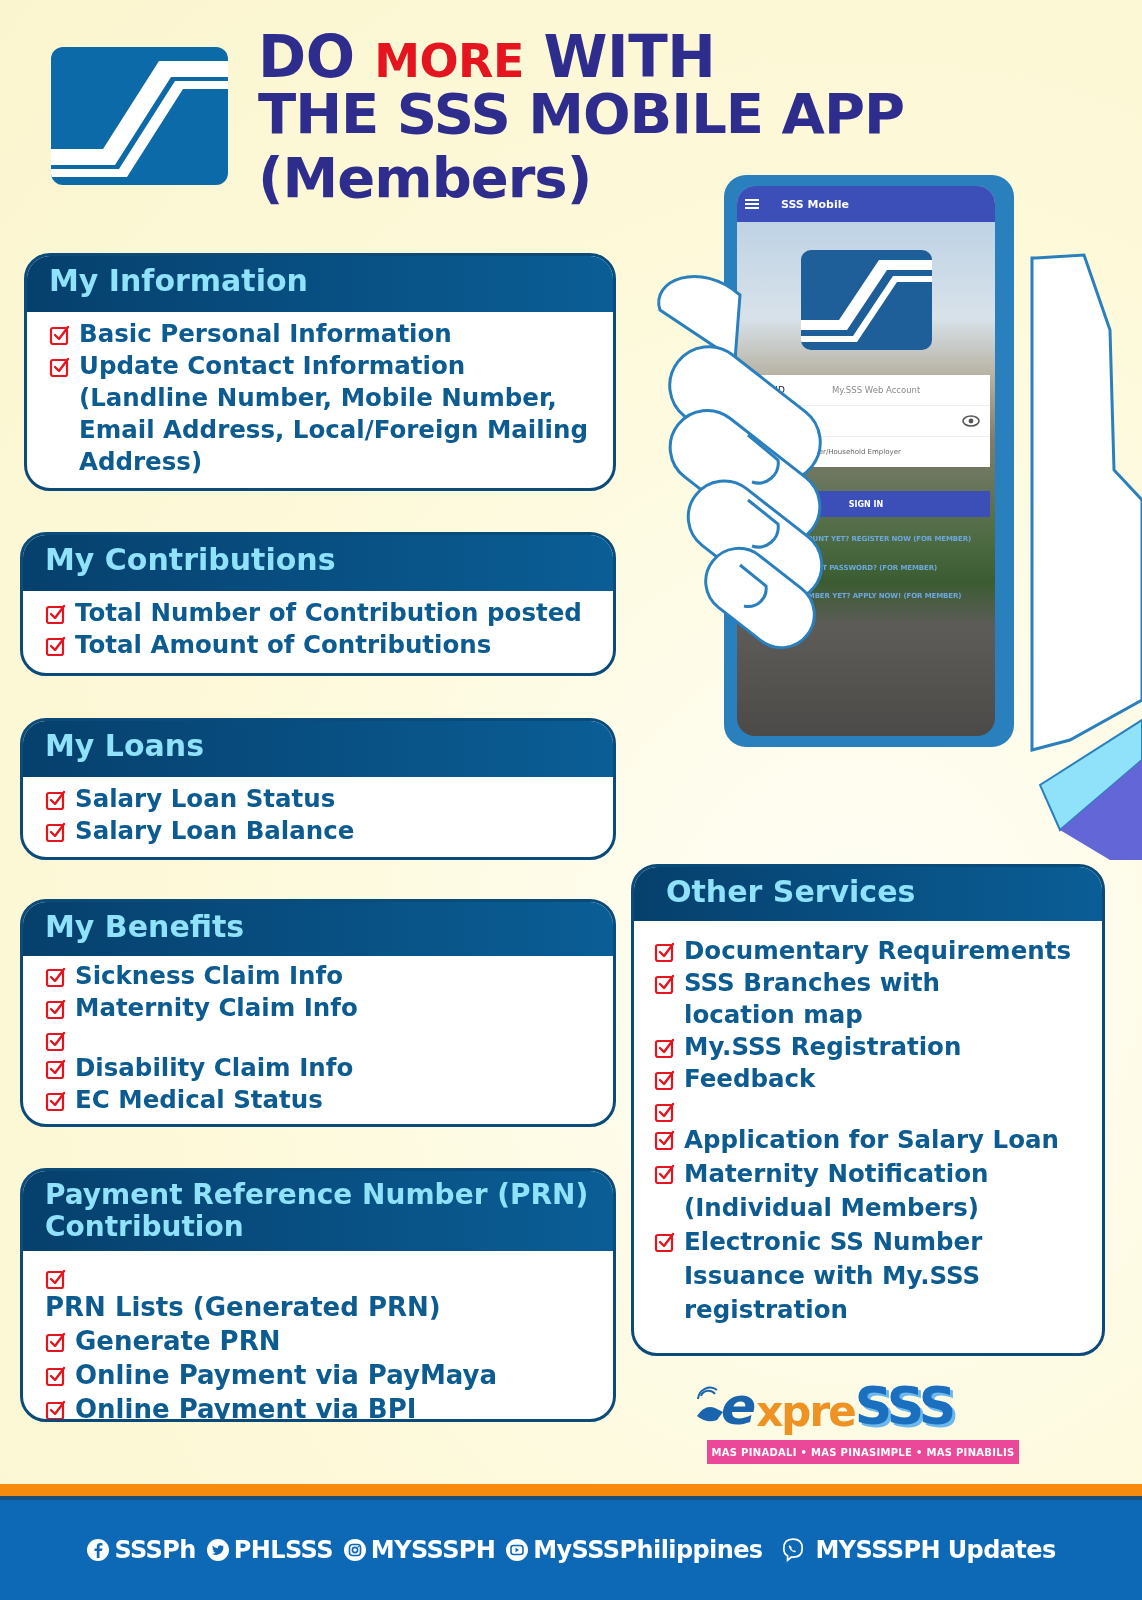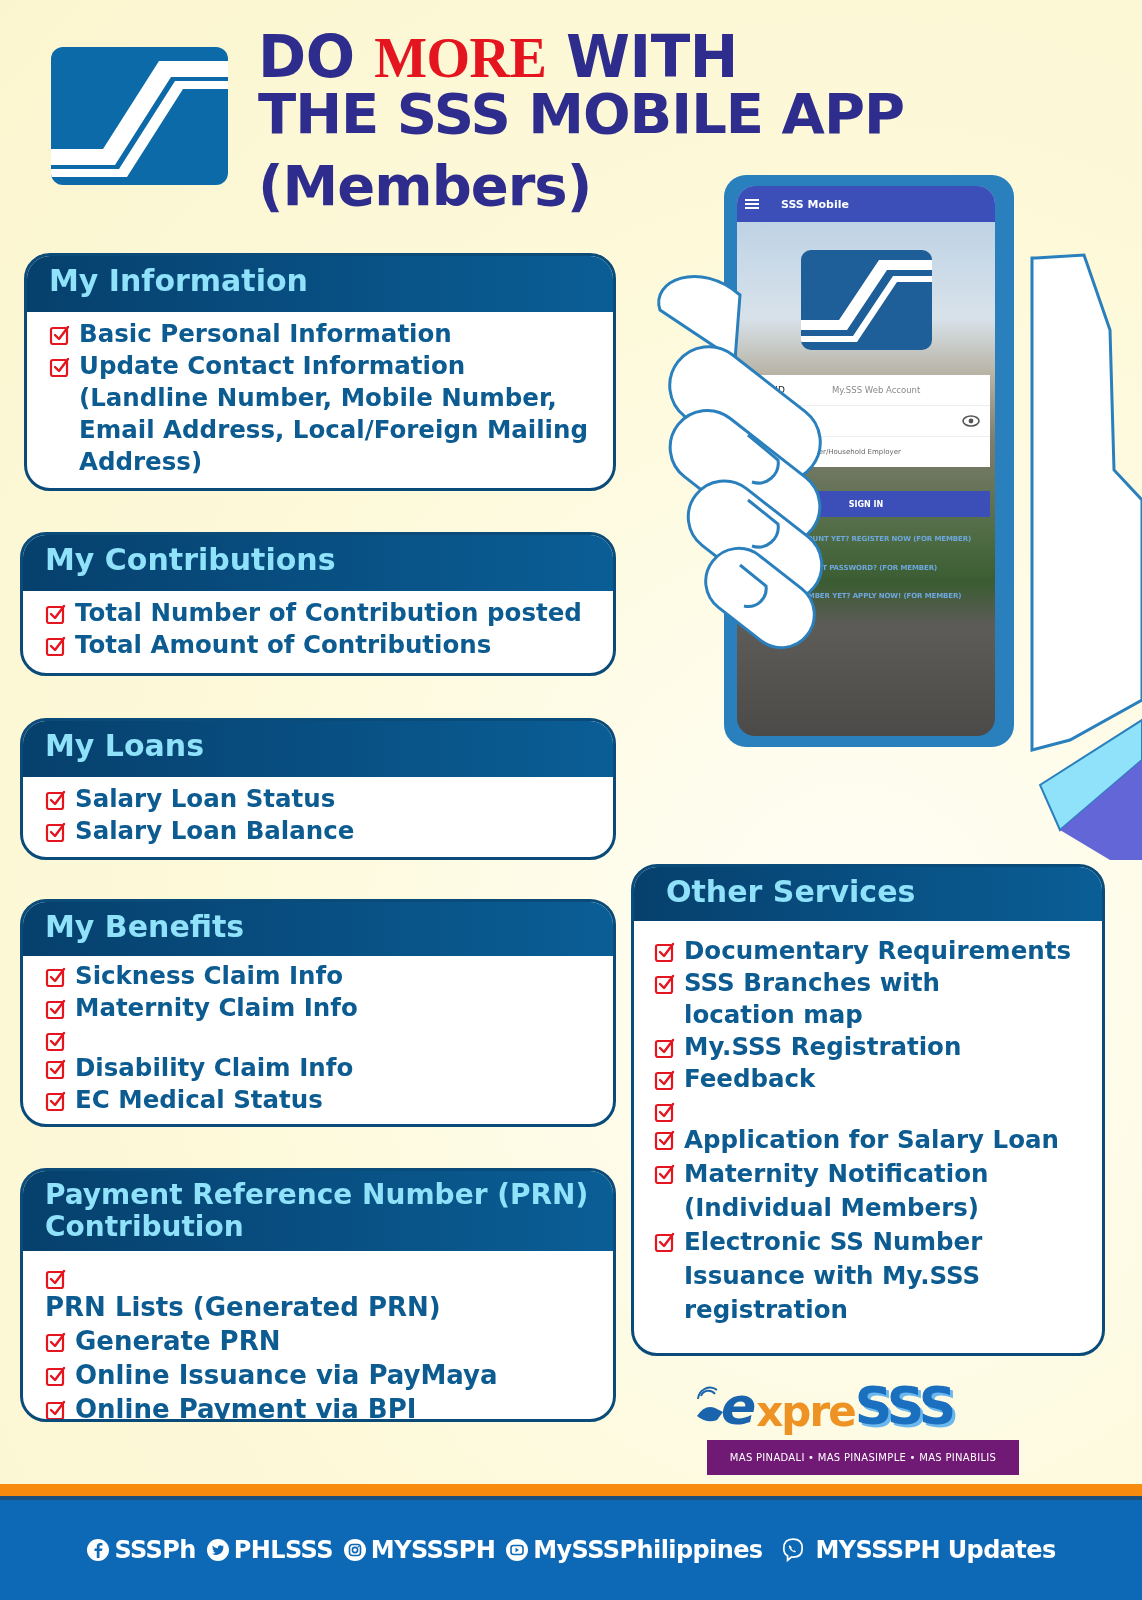--- a/index.html
+++ b/index.html
@@ -14,23 +14,23 @@
   
   .sss-logo {
     left: 51px; top: 47px; width: 177px; height: 138px;
     background: #0d6aa8; border-radius: 12px; overflow: hidden;
   }
   .sss-logo svg { width: 100%; height: 100%; display: block; }
 
   
   .title { left: 258px; top: 28px; color: #2e2d8e; font-weight: bold; line-height: 1; }
   .title .l1 { font-size: 58px; letter-spacing: -0.5px; }
-  .title .l1 .more { color: #e4151f; font-size: 56px; font-family: Liberation Serif, serif; }
+  .title .l1 .more { color: #e4151f; font-size: 46px; }
   .title .l2 { font-size: 56px; margin-top: 0px; letter-spacing: -1px; }
-  .title .l3 { font-size: 56px; margin-top: 16px; letter-spacing: -1px; }
+  .title .l3 { font-size: 56px; margin-top: 8px; letter-spacing: -1px; }
 
   
   .card {
     position: absolute;
     background: #fff;
     border: 3px solid #0a4b7a;
     border-radius: 26px;
     overflow: hidden;
   }
   .card-head {
@@ -90,22 +90,22 @@
     color: #6ea8de; font-size: 7px; font-weight: bold; letter-spacing: -0.1px;
   }
 
   
   .expresss { left: 695px; top: 1374px; width: 330px; height: 90px; }
   .exp-word { position: absolute; left: 0; top: 0; height: 62px; display: flex; align-items: flex-end; }
   .exp-word .e { color: #1a64ad; font-size: 52px; font-weight: bold; font-style: italic; }
   .exp-word .xpre { color: #ee9224; font-size: 42px; font-weight: bold; letter-spacing: -2px; }
   .exp-word .sss { color: #1a6fbe; font-size: 52px; font-weight: bold; letter-spacing: -3px; text-shadow: 3px 3px 0 #6cb8ee; }
   .tagline {
-    position: absolute; left: 12px; top: 66px; width: 312px; height: 35px;
-    background: #701a75; color: #fff; font-size: 10px; font-weight: normal;
+    position: absolute; left: 12px; top: 66px; width: 312px; height: 24px;
+    background: #ec4899; color: #fff; font-size: 10px; font-weight: bold;
     display: flex; align-items: center; justify-content: center; letter-spacing: 0.3px;
   }
 
   
   .orange-band { left: 0; top: 1484px; width: 1142px; height: 12px; background: #f88a0e; }
   .dark-line { left: 0; top: 1496px; width: 1142px; height: 4px; background: #1b4f7e; }
   .footer {
     left: 0; top: 1500px; width: 1142px; height: 100px; background: #0d69b5;
     display: flex; align-items: center; justify-content: center; color: #fff;
   }
@@ -336,21 +336,21 @@
           </svg>
         </span>
         <span>Generate PRN</span>
       </div>
     <div class="item" style="font-size:26px; line-height:34px;">
         <span class="chk" style="margin-top:7px">
           <svg>
             <use href="#chk"></use>
           </svg>
         </span>
-        <span>Online Issuance via PayMaya</span>
+        <span>Online Payment via PayMaya</span>
       </div>
     <div class="item" style="font-size:26px; line-height:34px;">
         <span class="chk" style="margin-top:7px">
           <svg>
             <use href="#chk"></use>
           </svg>
         </span>
         <span>Online Payment via BPI</span>
       </div>
   </div>

